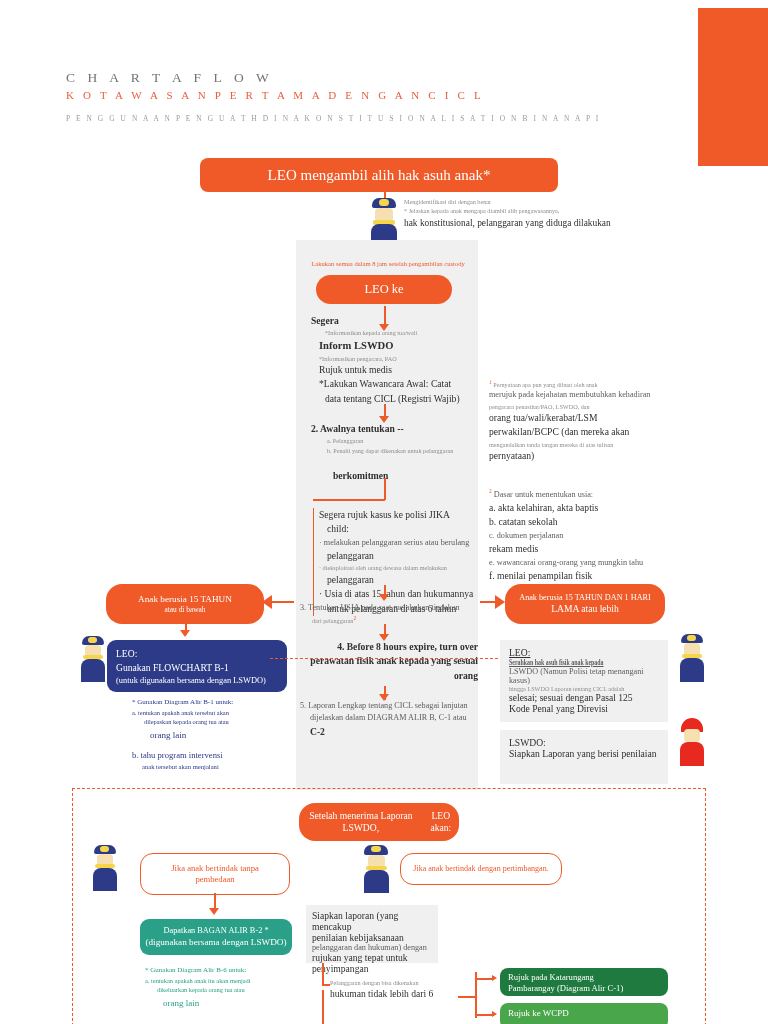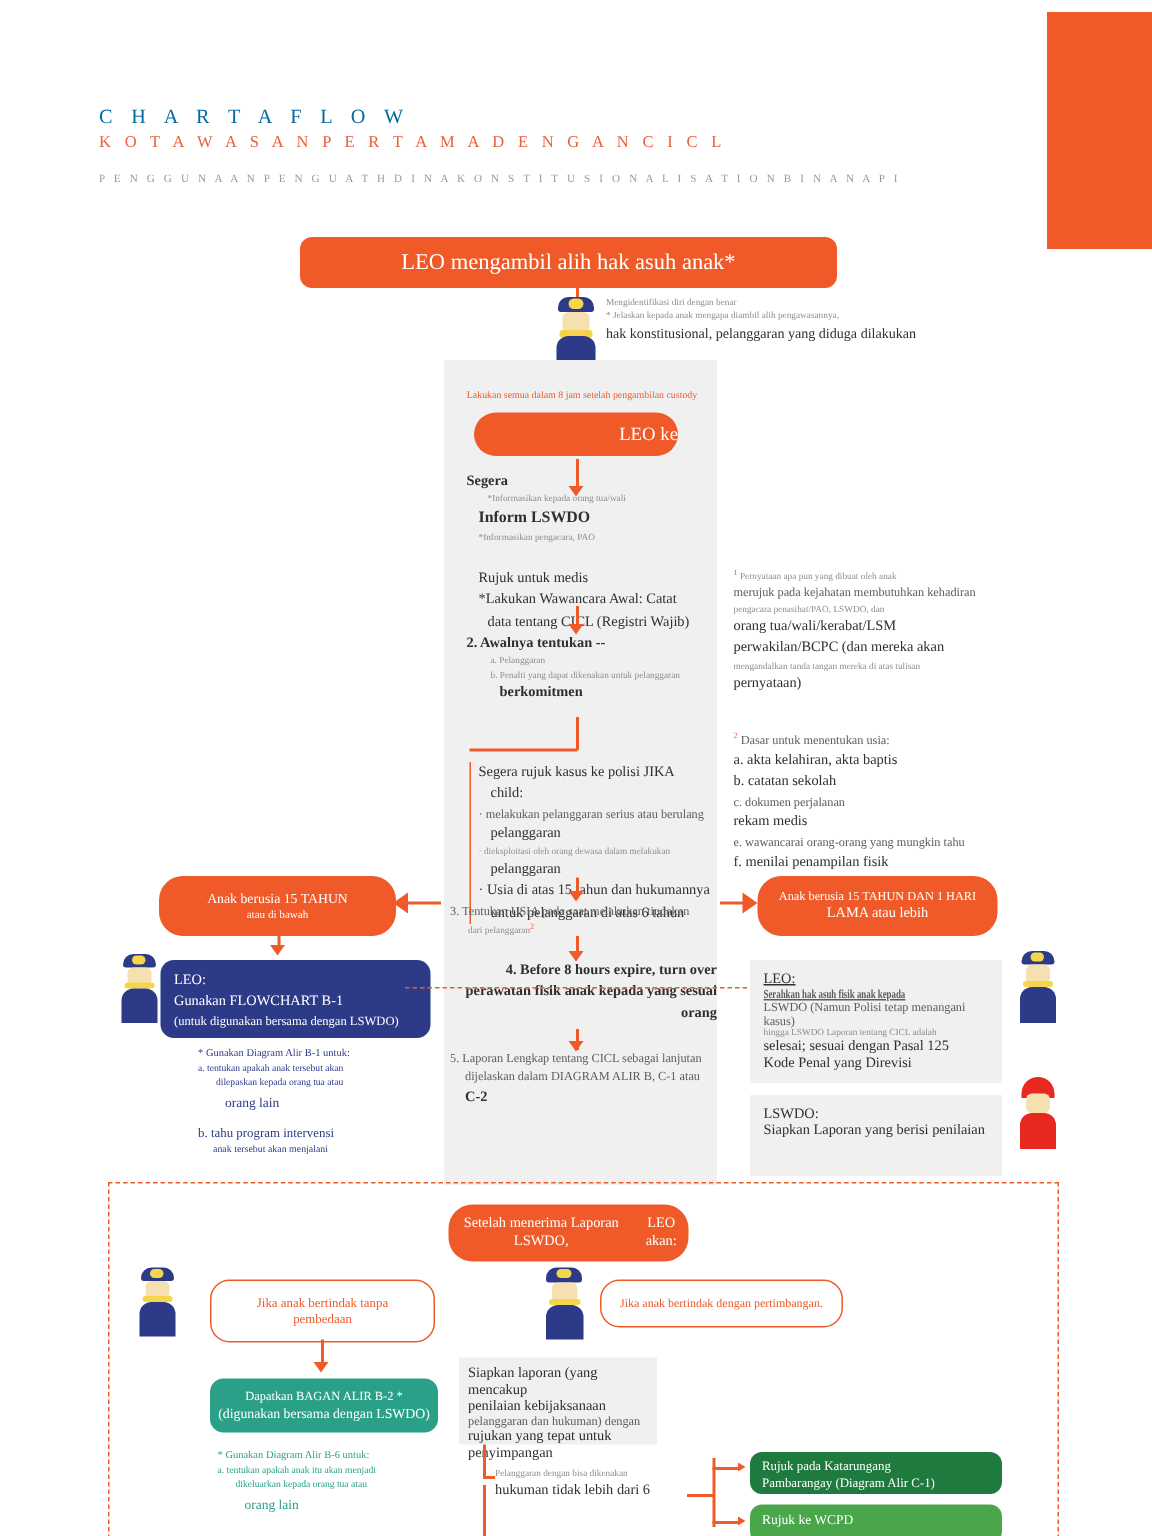--- a/index.html
+++ b/index.html
@@ -6,32 +6,32 @@
   body{
     width:768px;height:1024px;position:relative;overflow:hidden;
     background:#ffffff;
     font-family:"Liberation Serif", serif;
     color:#3a3a3a;
   }
   .abs{position:absolute;}
 
   
   #top-orange-block{right:0;top:8px;width:70px;height:158px;background:#ef5a28;}
-  #title-1{left:66px;top:70px;font-size:13.5px;letter-spacing:4.6px;color:#0369a1;font-weight:400;}
+  #title-1{left:66px;top:70px;font-size:13.5px;letter-spacing:4.6px;color:#737373;font-weight:400;}
   #title-2{left:66px;top:89px;font-size:11px;letter-spacing:3.2px;color:#e8603c;}
   #title-3{left:66px;top:114px;font-size:7.4px;letter-spacing:2.1px;color:#9a9a9a;}
 
   
   .pill{
     background:#ef5a28;color:#fff;border-radius:16px;
     display:flex;align-items:center;justify-content:center;text-align:center;
     line-height:1.25;
   }
   #banner-main{left:200px;top:158px;width:358px;height:34px;font-size:15px;border-radius:8px;}
-  #pill-leo-ke{left:316px;top:275px;width:136px;height:29px;font-size:12.5px;justify-content:flex-end;}
+  #pill-leo-ke{left:316px;top:275px;width:136px;height:29px;font-size:12.5px;}
   #pill-age-left{left:106px;top:584px;width:158px;height:40px;font-size:9.2px;flex-direction:column;}
   #pill-age-left .sub{font-size:7.4px;}
   #pill-age-right{left:505px;top:584px;width:160px;height:40px;font-size:8.2px;flex-direction:column;}
   #pill-age-right .sub{font-size:9.6px;}
   #pill-after-report{left:299px;top:803px;width:160px;height:38px;font-size:9.6px;flex-direction:row;}
 
   
   .pill-outline{
     border:1.4px solid #ef5a28;border-radius:13px;background:#fff;color:#ef5a28;
     display:flex;align-items:center;justify-content:center;text-align:center;line-height:1.3;
@@ -135,33 +135,33 @@
 </div>
 
 <div class="abs vline" style="left:384px;top:306px;height:20px;"></div>
 <div class="abs arrow-down" style="left:379px;top:324px;"></div>
 
 <div class="abs txt" id="blk-segera">
   <div class="t-lg t-bold">Segera</div>
   <div class="t-sm" style="margin-left:14px;">*Informasikan kepada orang tua/wali</div>
   <div class="t-xl t-bold" style="margin-left:8px;">Inform LSWDO</div>
   <div class="t-sm" style="margin-left:8px;">*Informasikan pengacara, PAO</div>
-  <div class="t-lg" style="margin-left:8px;margin-top:16px;">Rujuk untuk medis</div>
+  <div class="t-lg" style="margin-left:8px;">Rujuk untuk medis</div>
   <div class="t-lg" style="margin-left:8px;">*Lakukan Wawancara Awal: Catat</div>
   <div class="t-lg" style="margin-left:14px;">data tentang CICL (Registri Wajib)</div>
 </div>
 
 <div class="abs vline" style="left:384px;top:404px;height:16px;"></div>
 <div class="abs arrow-down" style="left:379px;top:416px;"></div>
 
 <div class="abs txt" id="blk-step2">
   <div class="t-lg t-bold">2. Awalnya tentukan --</div>
   <div class="t-sm" style="margin-left:16px;">a. Pelanggaran</div>
   <div class="t-sm" style="margin-left:16px;">b. Penalti yang dapat dikenakan untuk pelanggaran</div>
-  <div class="t-lg t-bold" style="margin-left:22px;margin-top:0;">berkomitmen</div>
+  <div class="t-lg t-bold" style="margin-left:22px;margin-top:14px;">berkomitmen</div>
 </div>
 
 <div class="abs vline" style="left:384px;top:478px;height:22px;"></div>
 <div class="abs hline" style="left:313px;top:499px;width:72px;"></div>
 
 <div class="abs txt" id="box-rujuk">
   <div class="t-lg">Segera rujuk kasus ke polisi JIKA</div>
   <div class="t-lg" style="margin-left:8px;">child:</div>
   <div class="t-md">· melakukan pelanggaran serius atau berulang</div>
   <div class="t-lg" style="margin-left:8px;">pelanggaran</div>

